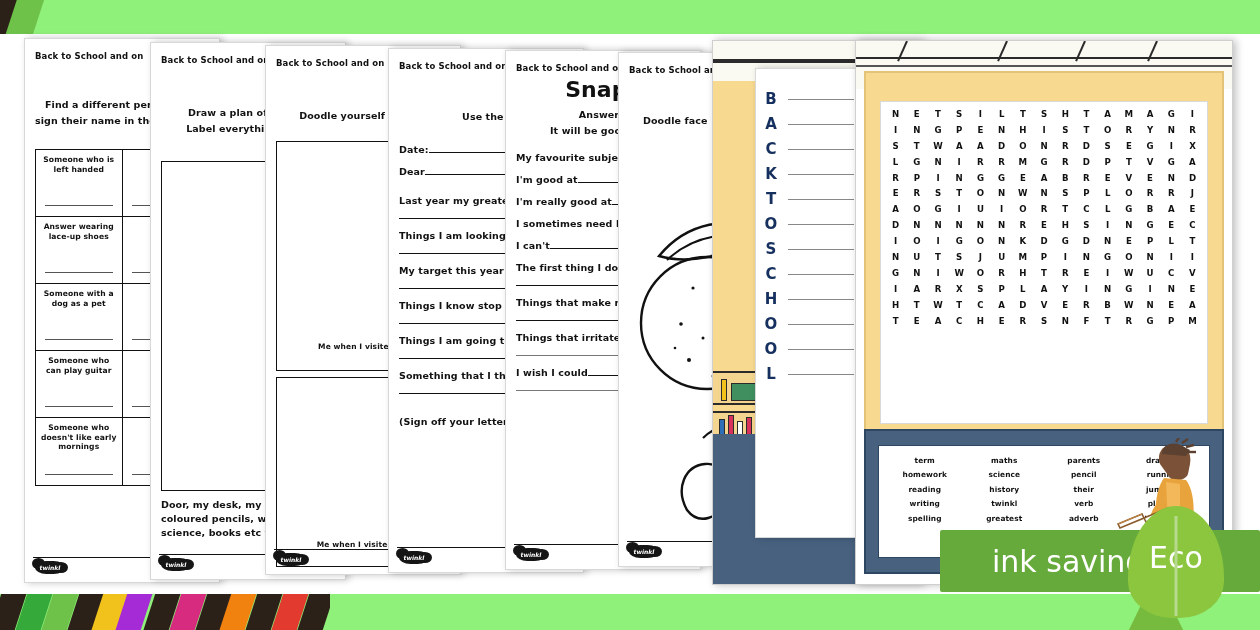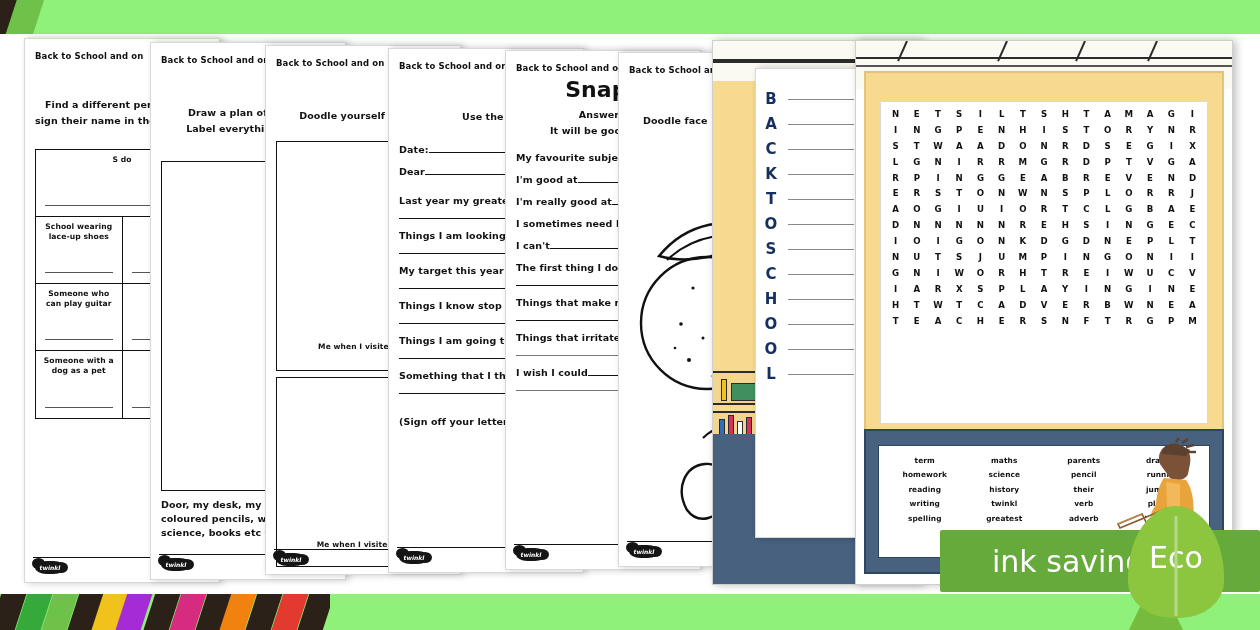--- a/index.html
+++ b/index.html
@@ -158,51 +158,65 @@
   <div class="sheet-inner">
     <div class="ws-crumb hand">Back to School and on</div>
     <div class="ws-title hand" style="margin-left:85px;">G</div>
     <div class="ws-sub hand" style="text-align:left; margin-left:10px;">Find a different perso</div>
     <div class="ws-sub hand" style="text-align:left; margin-top:2px;">sign their name in the</div>
     <div class="ws-sub hand" style="text-align:right; margin-top:2px;">g</div>
 
     <div class="fp-table">
       <div class="fp-row">
         <div class="fp-cell">
+            <div class="t hand">Someone who is left handed</div>
+            <div class="u"></div>
+          </div>
+        <div class="fp-cell">
             <div class="t hand">S do</div>
             <div class="u"></div>
           </div>
       </div>
       <div class="fp-row">
         <div class="fp-cell">
-            <div class="t hand">School wearing lace-up shoes</div>
+            <div class="t hand">Answer wearing lace-up shoes</div>
             <div class="u"></div>
           </div>
         <div class="fp-cell">
             <div class="t hand">S W</div>
             <div class="u"></div>
           </div>
       </div>
       <div class="fp-row">
         <div class="fp-cell">
+            <div class="t hand">Someone with a dog as a pet</div>
+            <div class="u"></div>
+          </div>
+        <div class="fp-cell">
+            <div class="t hand">Tw the</div>
+            <div class="u"></div>
+          </div>
+      </div>
+      <div class="fp-row">
+        <div class="fp-cell">
             <div class="t hand">Someone who  can play guitar</div>
             <div class="u"></div>
           </div>
         <div class="fp-cell">
             <div class="t hand">Sa b</div>
             <div class="u"></div>
           </div>
       </div>
       <div class="fp-row">
         <div class="fp-cell">
-            <div class="t hand">Someone with a dog as a pet</div>
-            <div class="u"></div>
-          </div>
-        <div class="fp-cell">
-            <div class="t hand">Tw the</div>
+            <div class="t hand">Someone who doesn't like early mornings</div>
+            <div class="u"></div>
+          </div>
+        <div class="fp-cell">
+            <div class="t hand">S k</div>
             <div class="u"></div>
           </div>
       </div>
     </div>
   </div>
   <div class="twinkl-rule"></div>
   <div class="twinkl">
       <span>twinkl</span>
     </div>
 </div>

